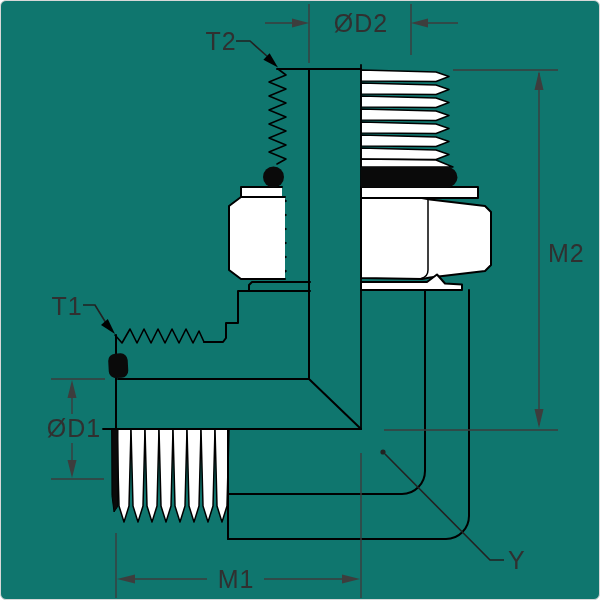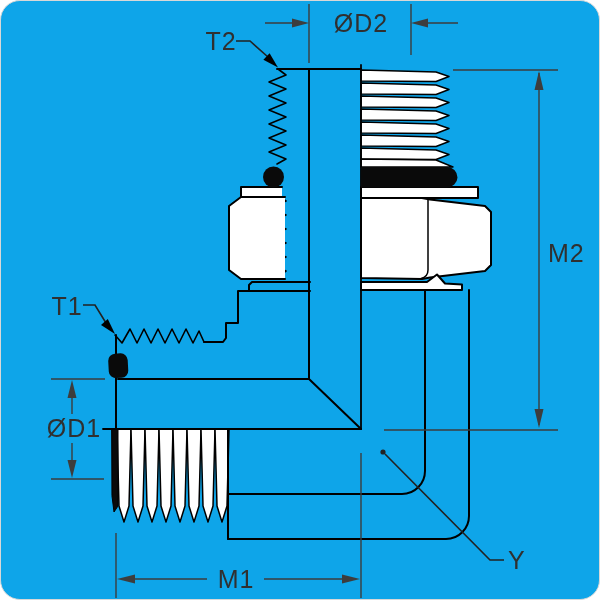--- a/index.html
+++ b/index.html
@@ -1,18 +1,18 @@
 <!DOCTYPE html>
 <html><head>
 <meta charset="utf-8">
 <style>
   html,body{margin:0;padding:0;background:#fff;}
   .stage{
-    width:600px;height:600px;position:relative;background:#0ea5e9;
-    border-radius:20px;box-sizing:border-box;border:1px solid #d8d8d8;
+    width:600px;height:600px;position:relative;background:#0f766e;
+    border-radius:6px;box-sizing:border-box;border:1px solid #d8d8d8;
     overflow:hidden;font-family:"Liberation Sans", sans-serif;
   }
   svg{display:block;}
   text{
     font-family:"Liberation Sans","DejaVu Sans",sans-serif;
     font-size:25px;fill:#303030;letter-spacing:1px;font-weight:400;
   }
 </style>
 </head>
 <body>

